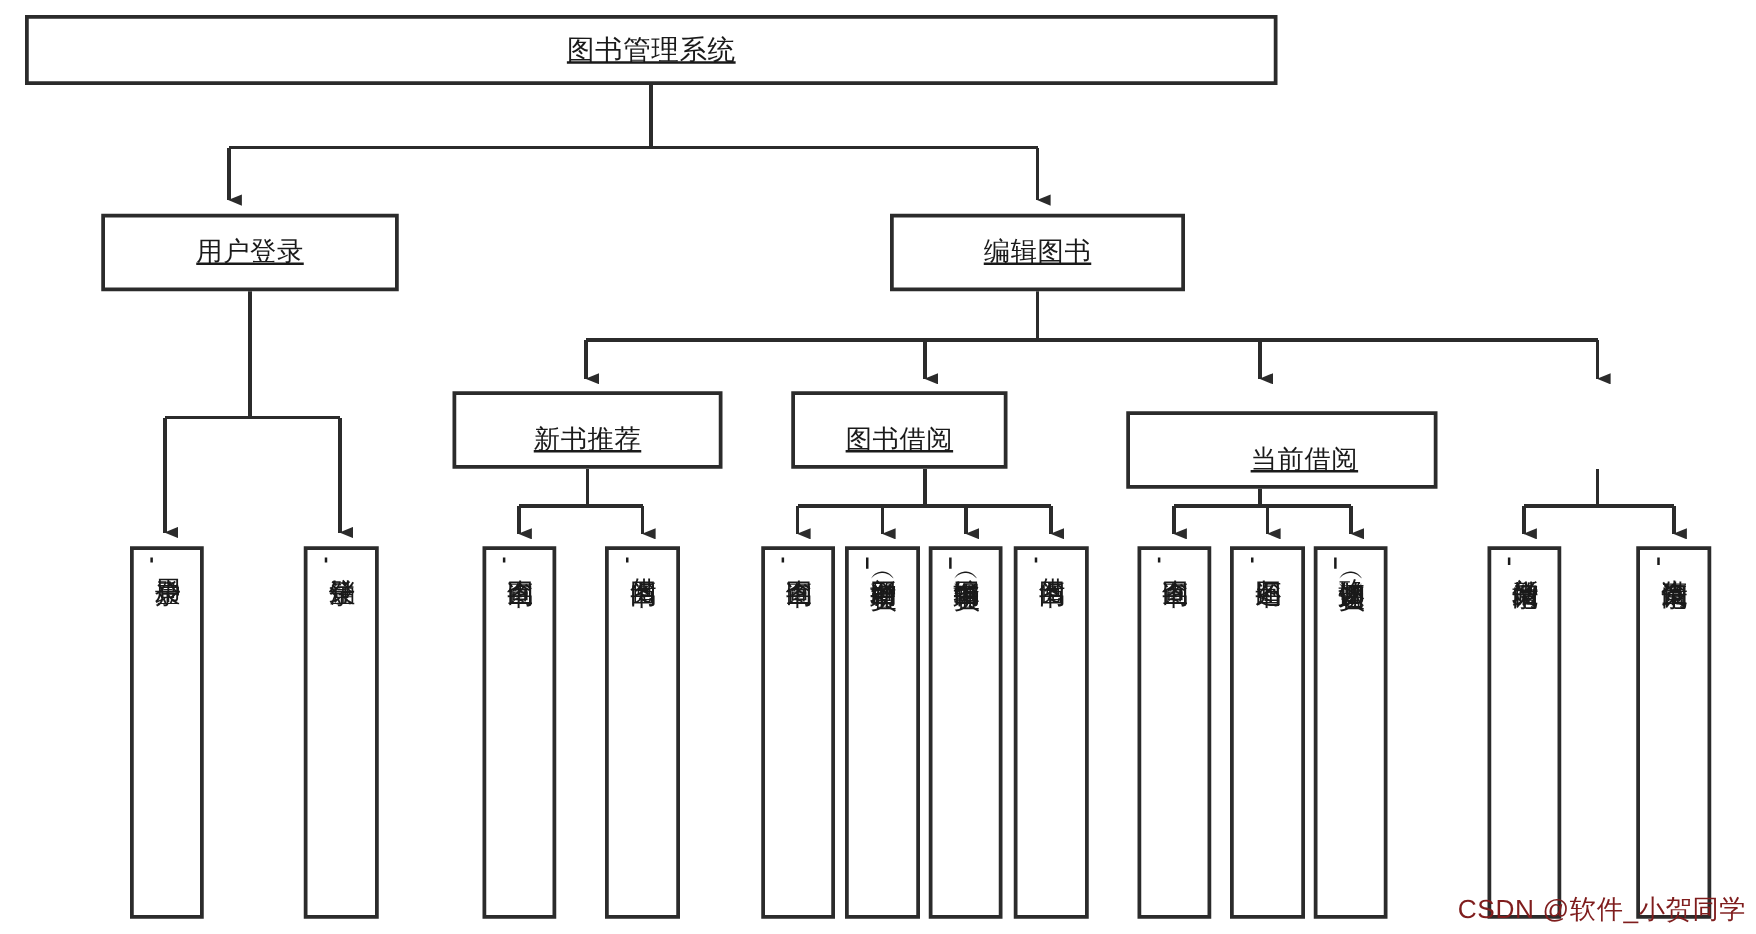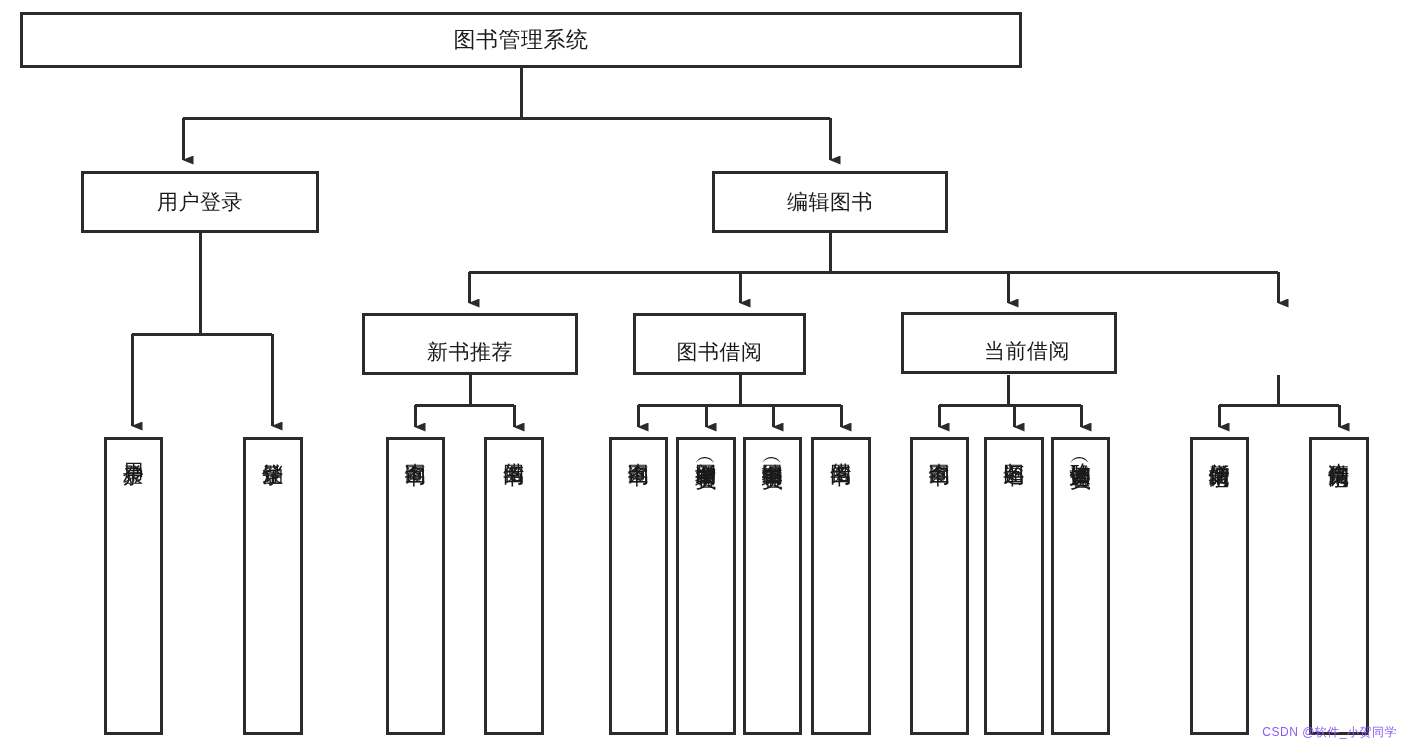--- a/index.html
+++ b/index.html
@@ -37,20 +37,21 @@
     z-index: 2;
   }
   .node.level0 { border-width: 3px; }
   .node-label {
     color: #1a1a1a;
     font-size: 21px;
     line-height: 1.25;
     letter-spacing: 0.5px;
     white-space: nowrap;
     text-align: right;
+    text-decoration: underline;
   }
   .node.level0 .node-label { font-size: 22px; }
   .node.level1 .node-label { font-size: 21px; }
   .node.level2 .node-label { font-size: 21px; margin-top: 16px; }
   
   .node.leaf {
     align-items: flex-start;
     justify-content: center;
     padding-top: 6px;
     border-width: 3px;
@@ -61,22 +62,22 @@
     font-size: 21px;
     line-height: 1.22;
     letter-spacing: 1px;
     white-space: nowrap;
     height: auto;
   }
   .watermark {
     position: absolute;
     right: 8px;
     bottom: 6px;
-    font-size: 12px;
-    color: #8b5cf6;
+    font-size: 21px;
+    color: #7f1d1d;
     letter-spacing: 0.5px;
     z-index: 3;
     white-space: nowrap;
   }
 </style>
 </head>
 <body>
 
 <div id="diagram-root">
 
@@ -142,21 +143,21 @@
   <div class="node level1" style="left:712px; top:171px; width:236px; height:62px;">
     <span class="node-label">编辑图书</span>
   </div>
 
   <div class="node level2" style="left:362px; top:313px; width:216px; height:62px;">
     <span class="node-label">新书推荐</span>
   </div>
   <div class="node level2" style="left:633px; top:313px; width:173px; height:62px;">
     <span class="node-label">图书借阅</span>
   </div>
-  <div class="node level2" style="left:901px; top:312px; width:216px; height:62px;padding-left:36px;">
+  <div class="node level2" style="left:901px; top:329px; width:249px; height:62px;padding-left:36px;">
     <span class="node-label">当前借阅</span>
   </div>
 
   <div class="node leaf" style="left:104px; top:437px; width:59px; height:298px;">
     <span class="node-label">用户登录</span>
   </div>
   <div class="node leaf" style="left:243px; top:437px; width:60px; height:298px;">
     <span class="node-label">注销登录</span>
   </div>
   <div class="node leaf" style="left:386px; top:437px; width:59px; height:298px;">

